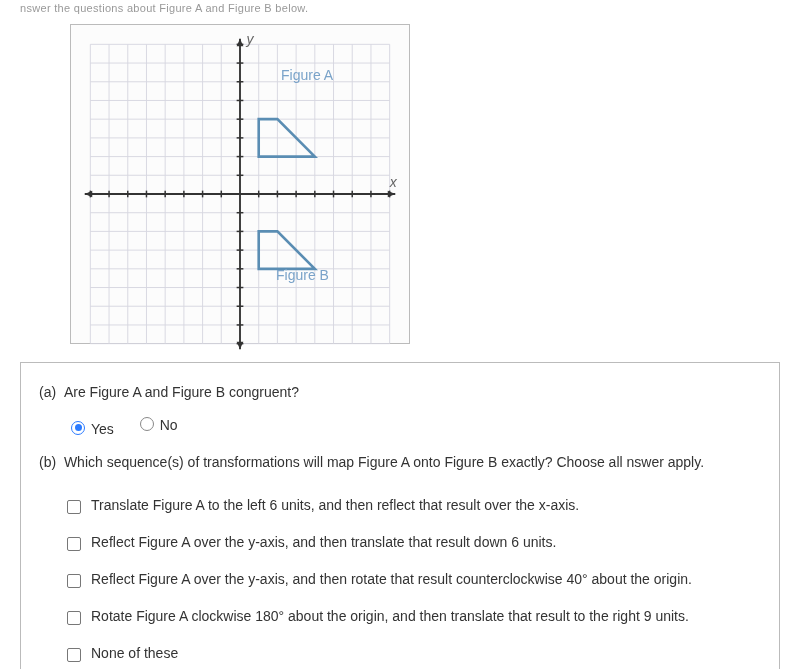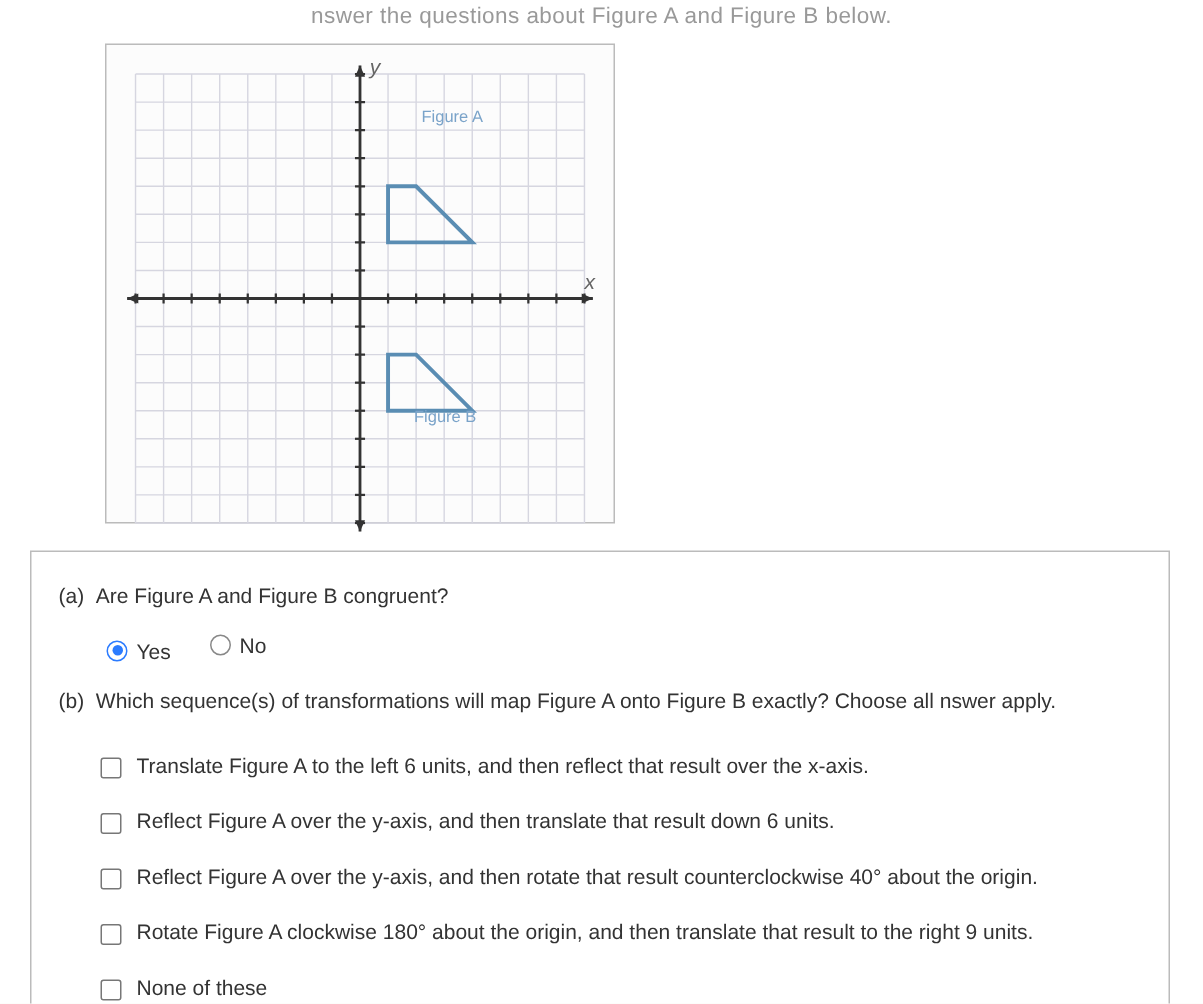--- a/index.html
+++ b/index.html
@@ -11,57 +11,56 @@
       width: 802px;
       height: 669px;
       overflow: hidden;
     }
     .page {
       background: #fff;
       padding: 0 20px 20px 20px;
       min-height: 100%;
     }
     .top-text {
-      font-size: 15px;
+      font-size: 11px;
       color: #999;
       padding: 2px 0;
       letter-spacing: 0.3px;
       white-space: nowrap;
       overflow: hidden;
-      text-align: center;
     }
     .graph-container {
       border: 1px solid #bbb;
       width: 340px;
       height: 320px;
       margin: 8px 0 18px 50px;
       position: relative;
       background: #fcfcfc;
     }
     .graph {
       position: absolute;
       left: 10px; top: 10px; right: 10px; bottom: 10px;
     }
     .label-a, .label-b {
       position: absolute;
       color: #7aa3c9;
-      font-size: 11px;
+      font-size: 14px;
       font-weight: 500;
     }
     .question-box {
       border: 1px solid #bbb;
       padding: 18px 18px 18px 18px;
       max-width: 760px;
     }
     .qrow { margin-bottom: 14px; line-height: 1.6; }
     .qrow .label { font-weight: normal; }
     .radio-group { margin: 8px 0 14px 32px; }
     .radio-option {
       display: inline-flex;
-      align-items: center;
+      align-items: flex-start;
       margin-right: 22px;
       cursor: pointer;
     }
     .radio {
       width: 14px; height: 14px;
       border: 1.5px solid #2b7bff;
       border-radius: 50%;
       margin-right: 6px;
       display: inline-flex;
       align-items: center;

